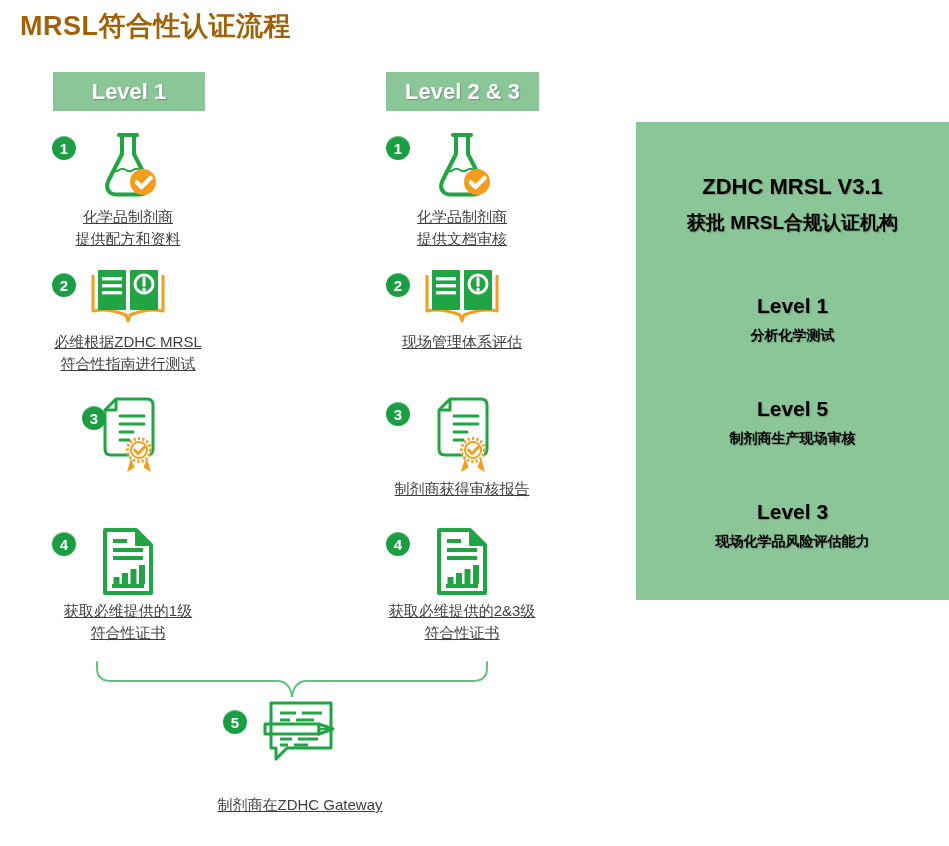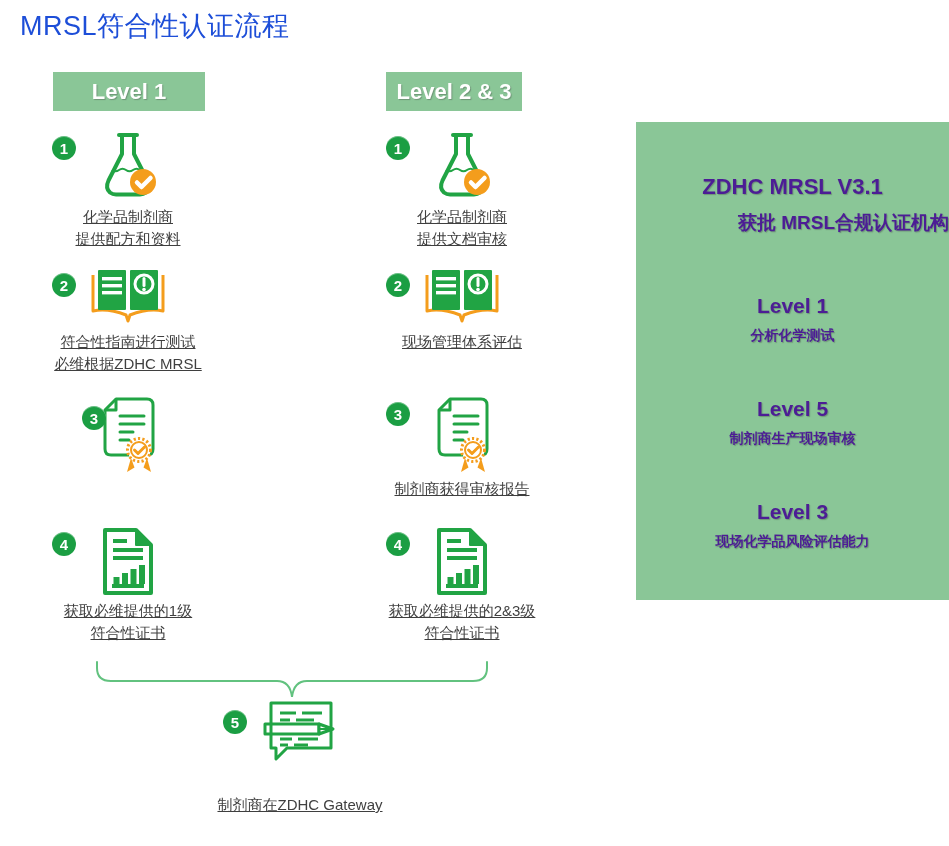--- a/index.html
+++ b/index.html
@@ -1,32 +1,32 @@
 <!DOCTYPE html>
 <html><head>
 <meta charset="utf-8">
 <style>
   html,body { margin:0; padding:0; background:#ffffff; }
   body { font-family: "Liberation Sans", "DejaVu Sans", sans-serif; }
   .canvas { position:relative; width:949px; height:846px; background:#ffffff; overflow:hidden; }
 
   .page-title {
     position:absolute; left:20px; top:8px;
-    font-size:27px; font-weight:normal; color:#1d4ed8; letter-spacing:0.5px;
+    font-size:27px; font-weight:bold; color:#a16207; letter-spacing:0.5px;
   }
 
   .col-header {
     position:absolute; top:72px; width:152px; height:39px;
     background:var(--panel-green);
     color:#ffffff; font-size:22px; font-weight:bold;
     display:flex; align-items:center; justify-content:center;
     text-shadow:1px 1px 1px rgba(60,60,60,0.35);
   }
   .col-header.c1 { left:53px; }
-  .col-header.c2 { left:386px; width:136px; }
+  .col-header.c2 { left:386px; width:153px; }
 
   .step {
     position:absolute; width:260px;
     display:flex; flex-direction:column; align-items:center;
   }
   .icon-row { position:relative; display:flex; justify-content:center; width:100%; }
   .num-badge {
     position:absolute; left:calc(50% - 76px); top:5px;
     width:24px; height:24px; border-radius:50%;
     background:var(--badge-green); color:#ffffff;
@@ -35,25 +35,25 @@
     box-shadow:inset 0 1px 0 rgba(255,255,255,0.35);
   }
   .num-badge.near { left:calc(50% - 46px); top:9px; }
   .caption {
     margin-top:3px; text-align:center;
     font-size:15px; line-height:22px; color:#3f3f3f;text-decoration:underline;
   }
 
   .side-panel {
     position:absolute; left:636px; top:122px; width:313px; height:478px;
-    background:var(--panel-green); color:#4c1d95; text-align:center;
+    background:var(--panel-green); color:#000000; text-align:center;
     text-shadow:1px 1px 1px rgba(60,60,60,0.35);
   }
   .panel-title { margin-top:52px; font-size:22px; font-weight:bold; }
-  .panel-subtitle { margin-top:10px; font-size:19px; font-weight:bold;text-align:right; }
+  .panel-subtitle { margin-top:10px; font-size:19px; font-weight:bold; }
   .panel-level-name { font-size:21px; font-weight:bold; }
   .panel-level-desc { margin-top:9px; font-size:14px; font-weight:bold; }
   .panel-level.l1 { margin-top:58px; }
   .panel-level.l2 { margin-top:52px; }
   .panel-level.l3 { margin-top:52px; }
 
   .bracket-svg { position:absolute; left:90px; top:659px; }
 </style>
 </head>
 <body>
@@ -91,22 +91,22 @@
         <rect x="40" y="2" width="28" height="40" rx="1" fill="#21a444"></rect>
         <rect x="12" y="9" width="20" height="3.4" fill="#ffffff"></rect>
         <rect x="12" y="16" width="20" height="3.4" fill="#ffffff"></rect>
         <rect x="12" y="23" width="20" height="3.4" fill="#ffffff"></rect>
         <circle cx="54" cy="16" r="9" stroke="#ffffff" stroke-width="3" fill="none"></circle>
         <line x1="54" y1="10.5" x2="54" y2="17.5" stroke="#ffffff" stroke-width="3" stroke-linecap="round"></line>
         <circle cx="54" cy="21.5" r="1.8" fill="#ffffff"></circle>
       </svg>
     </div>
     <div class="caption">
+      <div>必维根据ZDHC MRSL</div>
       <div>符合性指南进行测试</div>
-      <div>必维根据ZDHC MRSL</div>
     </div>
   </div>
 
   <div class="step" style="left:-2px; top:397px;">
     <div class="icon-row">
       <span class="num-badge near">3</span>
       <svg width="66" height="78" viewBox="0 0 66 78">
         <path d="M21,2 H52 Q58,2 58,8 V52 Q58,58 52,58 H16 Q10,58 10,52 V13 Z" fill="#ffffff" stroke="#21a444" stroke-width="3" stroke-linejoin="round"></path>
         <path d="M21,2 V13 H10" fill="none" stroke="#21a444" stroke-width="3" stroke-linejoin="round"></path>
         <g stroke="#21a444" stroke-width="3" stroke-linecap="round">

